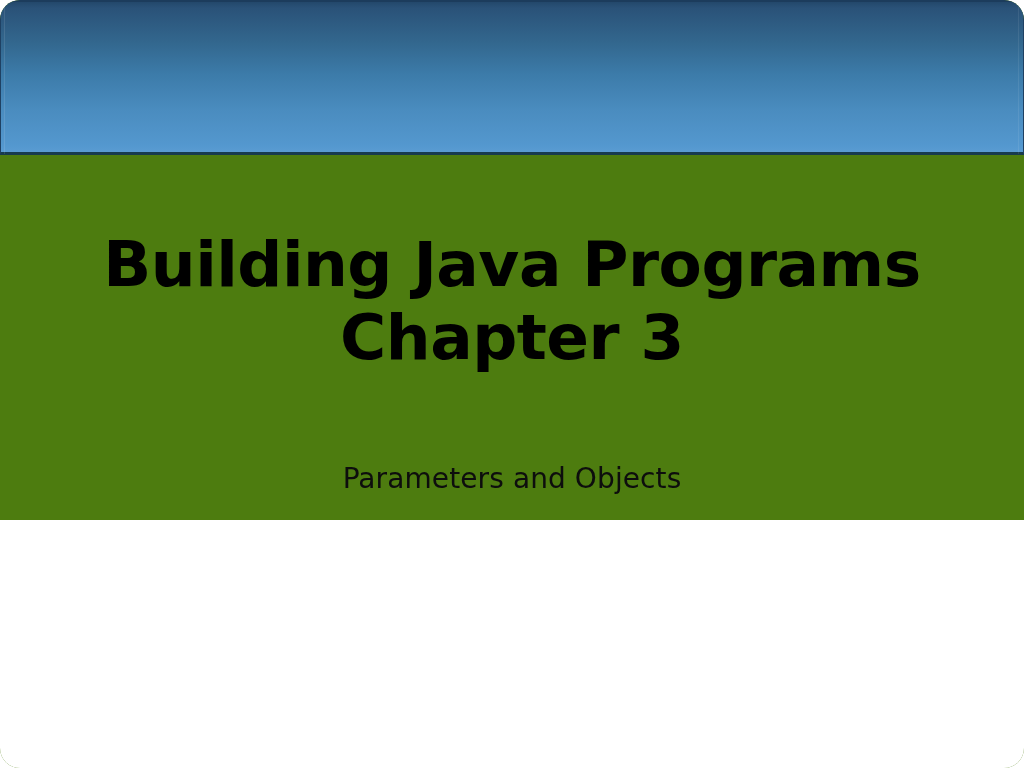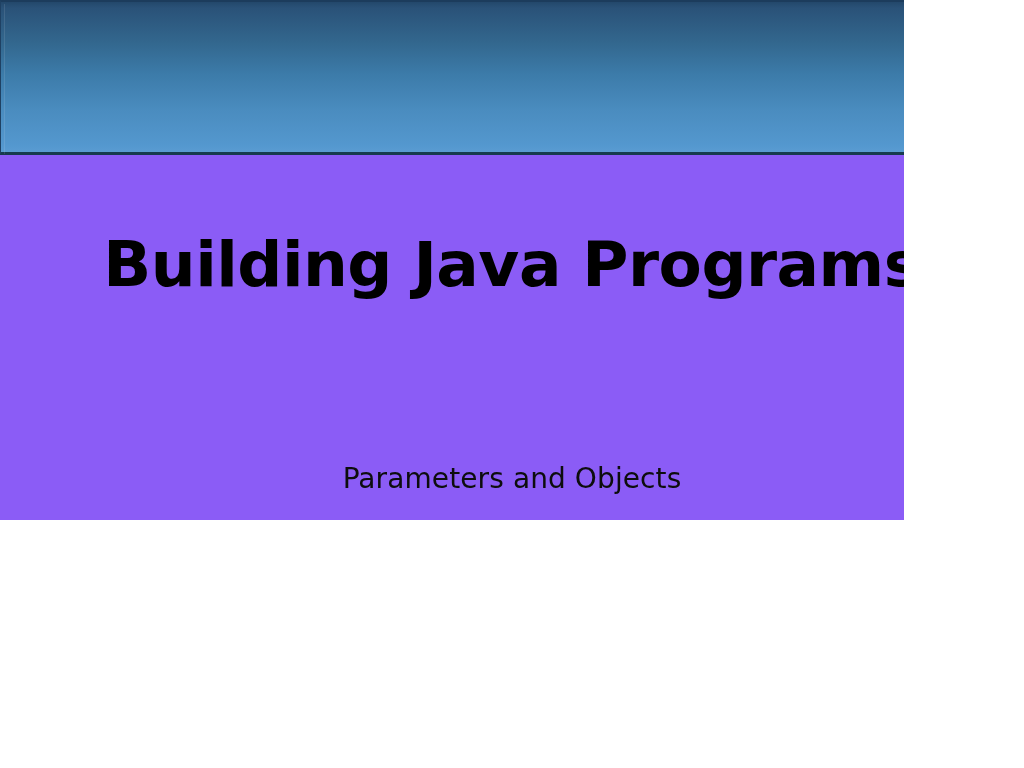--- a/index.html
+++ b/index.html
@@ -7,24 +7,25 @@
     margin: 0;
     padding: 0;
     background: #ffffff;
   }
   body {
     font-family: "DejaVu Sans", sans-serif;
   }
 
   .slide {
     position: relative;
-    width: 904px;
+    width: 1024px;
     height: 768px;
-    background: #8b5cf6;
+    background: #4d7c0f;
     overflow: hidden;
+    border-radius: 20px;
   }
 
   
   .banner {
     position: absolute;
     left: 0;
     top: 0;
     width: 1024px;
     height: 155px;
     background: linear-gradient(to bottom,
@@ -112,20 +113,21 @@
 
 <div class="slide">
 
   <div class="banner">
     <div class="banner-edge-left"></div>
     <div class="banner-edge-right"></div>
   </div>
 
   <div class="title-block">
     <span class="title-line">Building Java Programs</span>
+    <span class="title-line">Chapter 3</span>
   </div>
 
   <div class="subtitle-block">
     <span class="subtitle-line">Parameters and Objects</span>
   </div>
 
   <div class="body-area"></div>
 
 </div>
 

